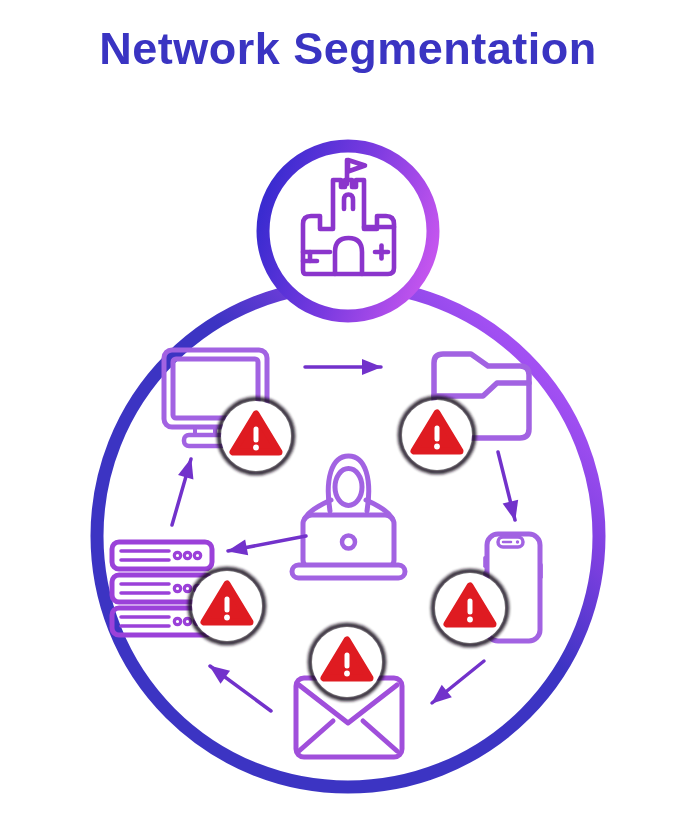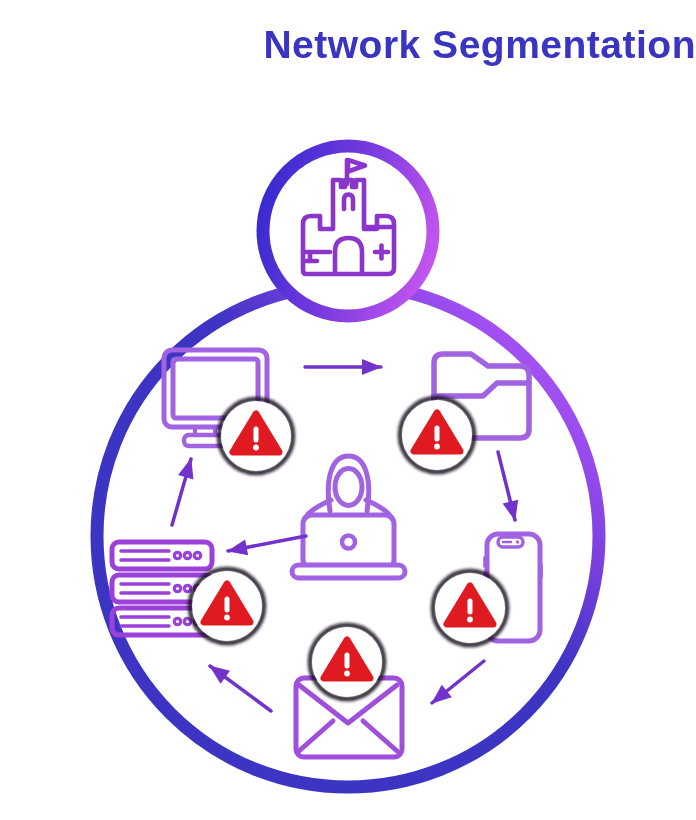--- a/index.html
+++ b/index.html
@@ -6,22 +6,22 @@
   .page{
     position:relative;
     width:696px;height:820px;
     background:#ffffff;
     overflow:hidden;
     font-family:"Liberation Sans", sans-serif;
   }
   .title{
     margin:0;
     padding-top:24px;
-    text-align:right;
-    font-size:39px;
+    text-align:center;
+    font-size:45px;
     line-height:1.1;
     font-weight:800;
     letter-spacing:0.5px;
     color:#3a34c2;
     font-family:"Liberation Sans", sans-serif;
   }
   .diagram{
     position:absolute;
     left:0;top:0;
     width:696px;height:820px;

